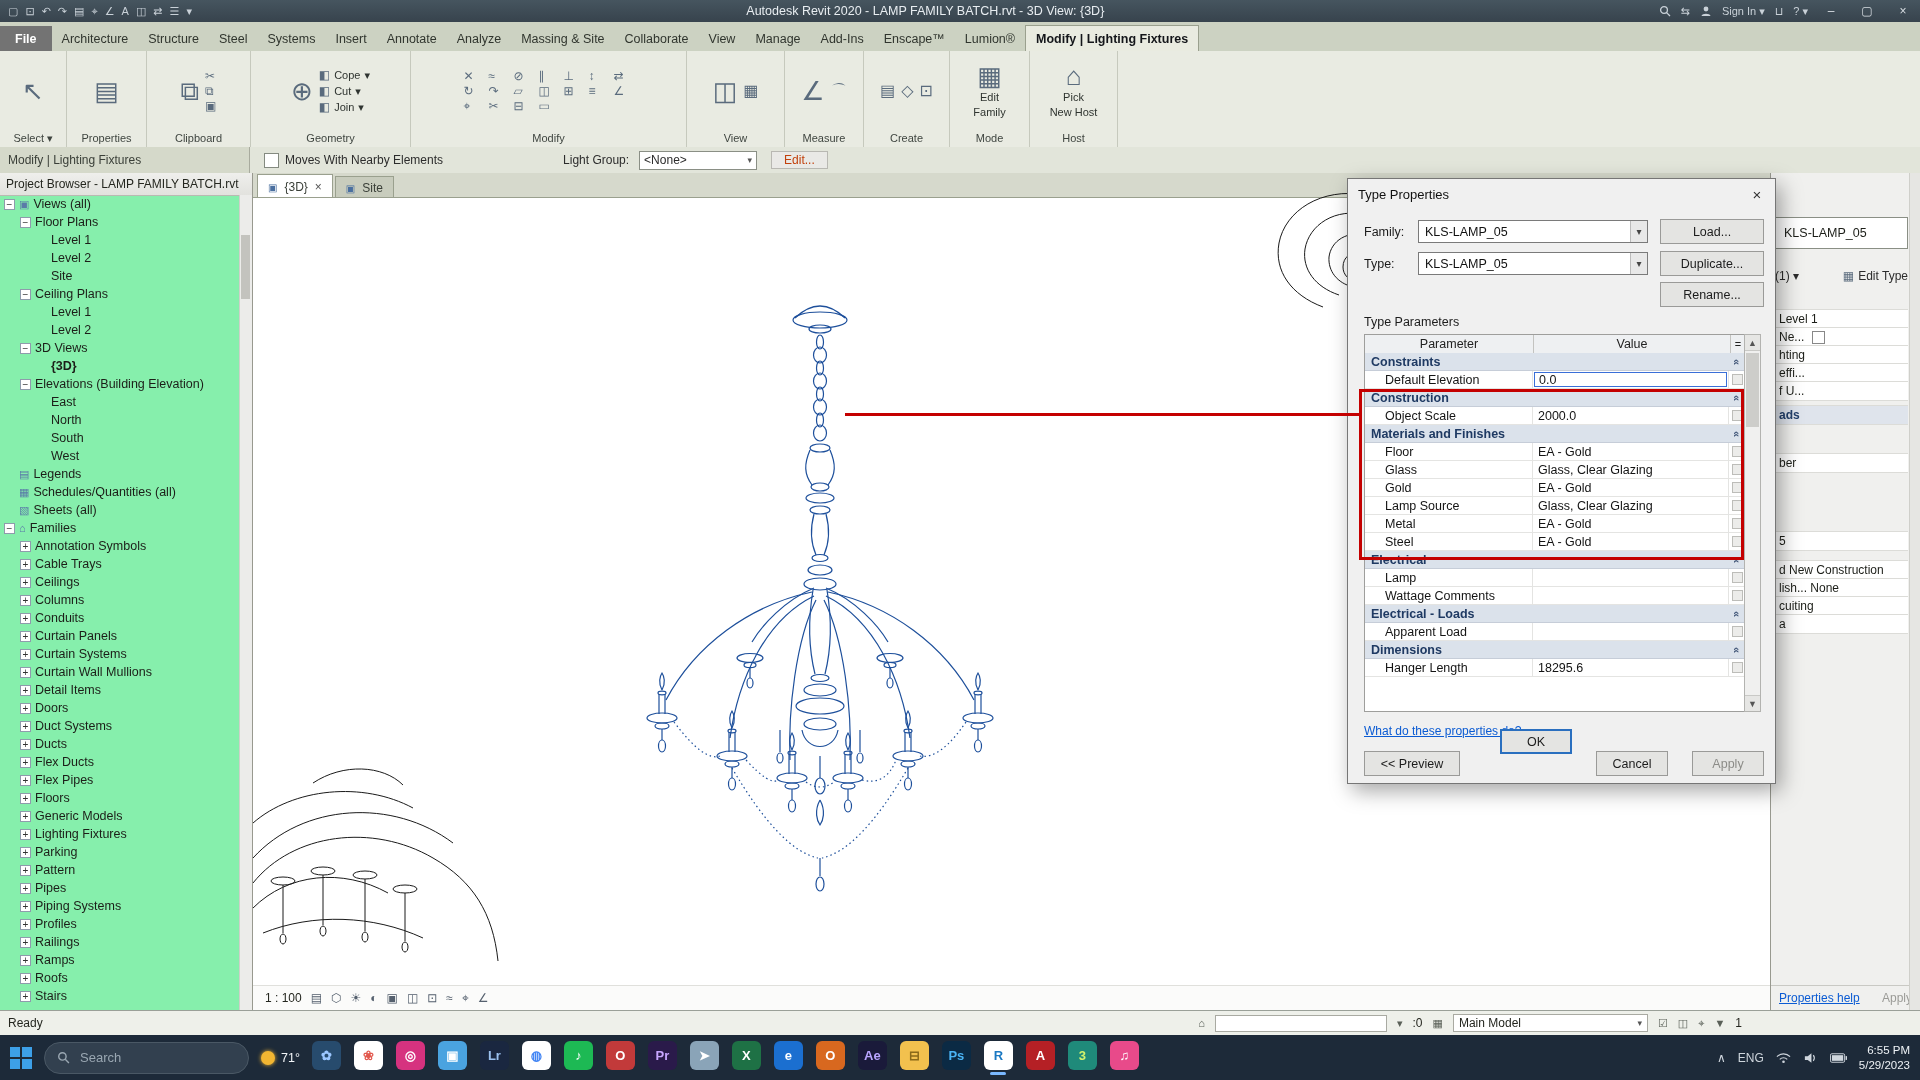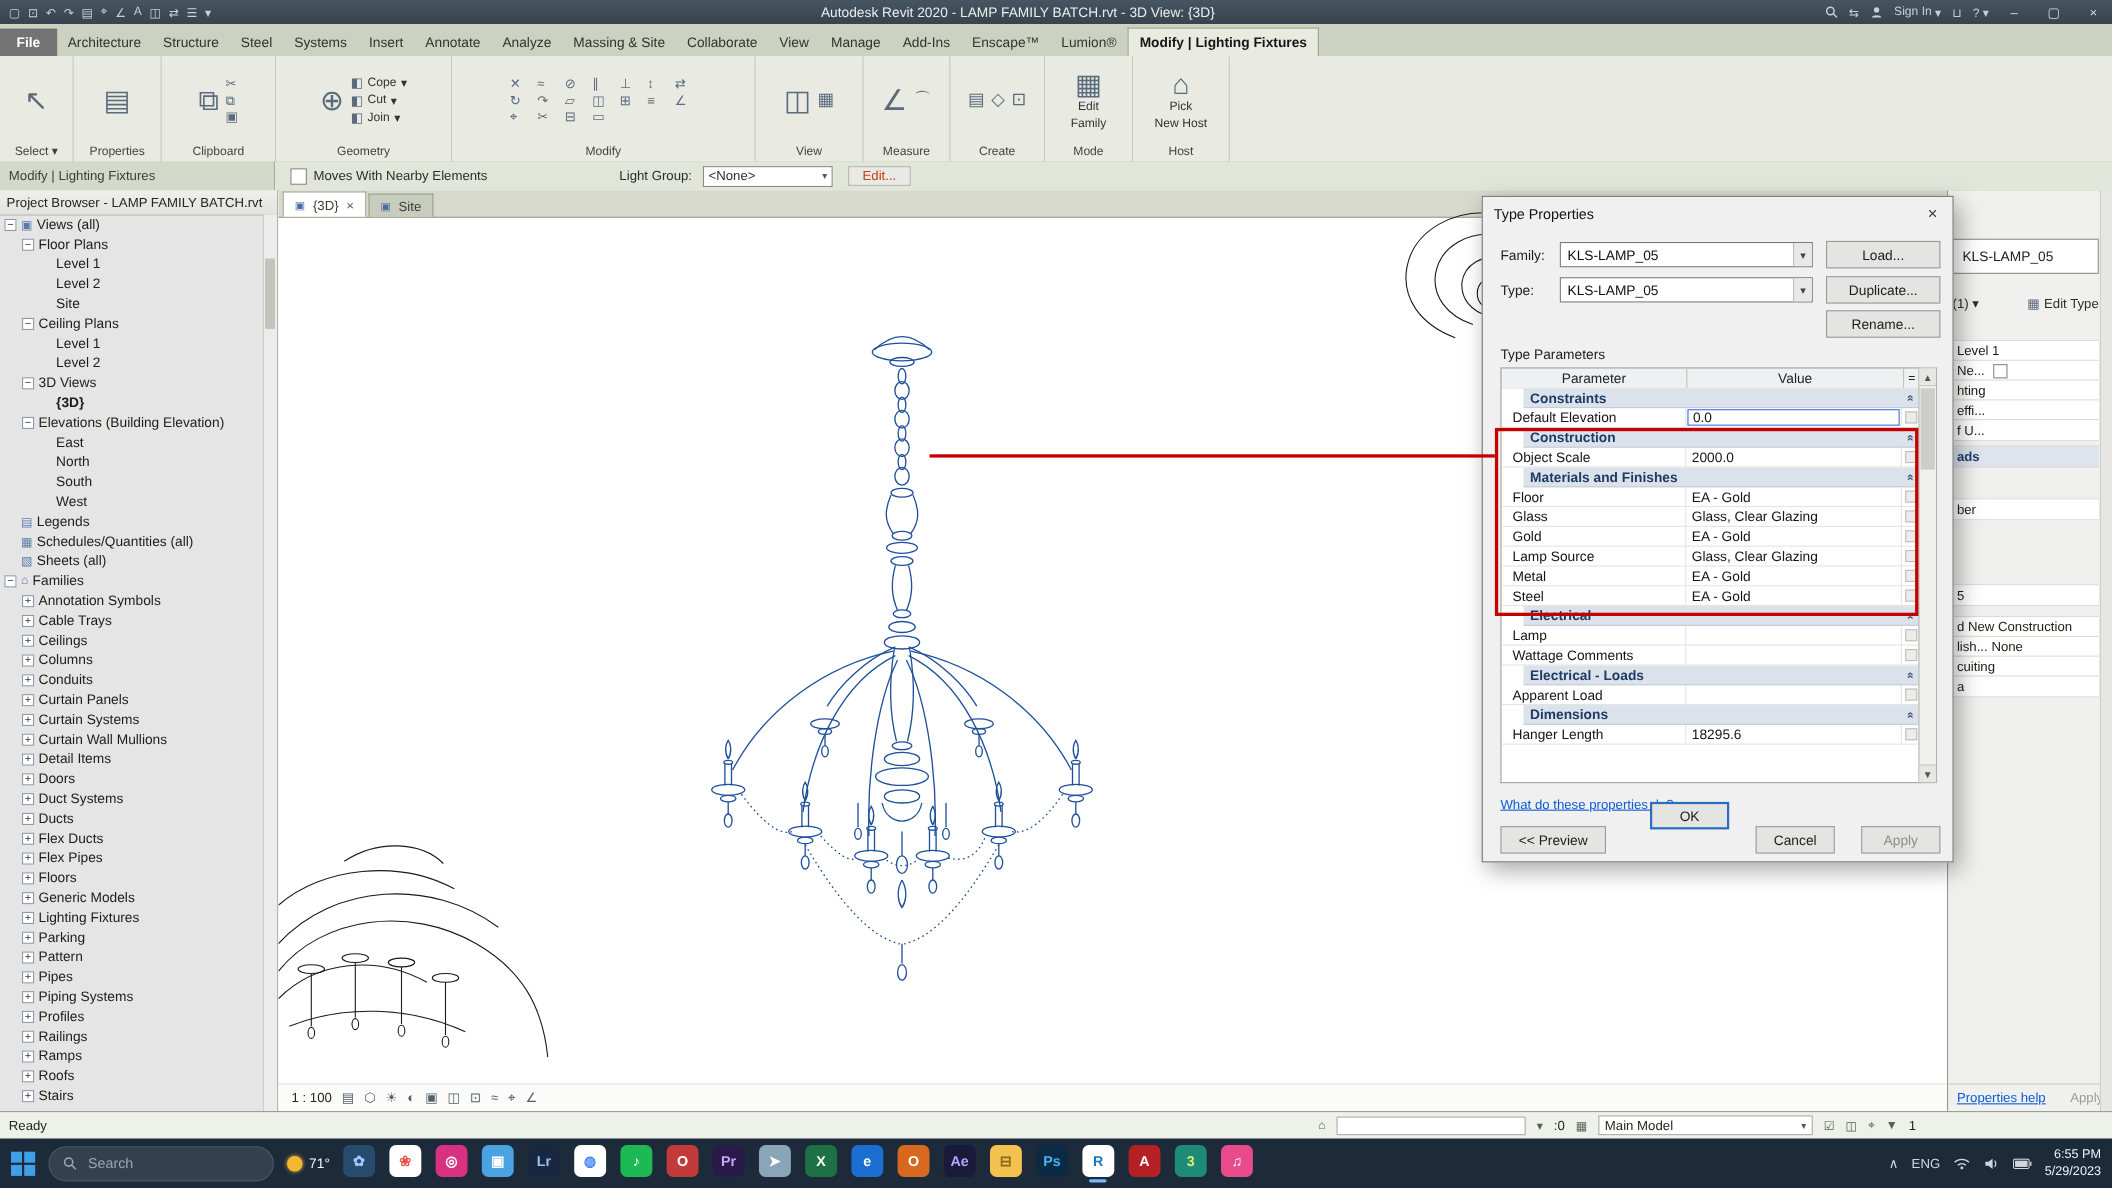--- a/index.html
+++ b/index.html
@@ -38,21 +38,21 @@
 
   
   #optionsbar{left:0;top:147px;width:1920px;height:26px;background:#e2e5da;border-bottom:1px solid #b2b5aa;
     display:flex;align-items:center;font-size:12px;color:#2c2c2c;}
   #ob-ctx{width:250px;height:100%;background:#d5d9ca;border-right:1px solid #a8ab9e;display:flex;align-items:center;padding-left:8px;box-sizing:border-box;color:#3a3f38;}
   .chk{width:13px;height:13px;background:#fff;border:1px solid #848a80;margin:0 6px 0 14px;flex:none;}
   #lg-select{width:118px;height:19px;background:#fff;border:1px solid #8a8f85;margin-left:10px;display:flex;align-items:center;justify-content:space-between;padding:0 4px;box-sizing:border-box;}
   #ob-edit{margin-left:14px;padding:1px 12px;background:#e9e9e6;border:1px solid #b8b8b2;color:#c2410c;}
 
   
-  #browser{left:0;top:173px;width:253px;height:837px;background:#e5e5e5;border-right:1px solid #98998f;box-sizing:border-box;}
+  #browser{left:0;top:173px;width:253px;height:837px;background:#86efac;border-right:1px solid #98998f;box-sizing:border-box;}
   #b-title{height:22px;background:linear-gradient(#efefec,#e2e2de);border-bottom:1px solid #b9bab2;
     font-size:12px;color:#24261f;display:flex;align-items:center;padding-left:6px;}
   #tree{position:absolute;left:0;top:22px;right:12px;bottom:0;overflow:hidden;}
   .trow{height:18px;display:flex;align-items:center;font-size:12.5px;color:#1c1e18;white-space:nowrap;}
   .trow.bold{font-weight:bold;}
   .toggle{width:11px;height:11px;border:1px solid #8f9bac;background:#fff;font-size:10px;line-height:9px;text-align:center;color:#333;margin-right:4px;flex:none;box-sizing:border-box;}
   .tspace{width:15px;flex:none;}
   .ticon{font-size:11px;color:#5a7ba8;margin-right:4px;flex:none;}
   #b-scroll{position:absolute;right:0;top:22px;width:12px;bottom:0;background:#ececea;border-left:1px solid #cfcfca;}
   #b-thumb{position:absolute;left:1px;top:40px;width:9px;height:64px;background:#c3c3be;}
@@ -117,23 +117,23 @@
   .d-lab{position:absolute;font-size:12.5px;color:#1c1c1c;}
   .combo{position:absolute;background:#fff;border:1px solid #7a7a7a;height:23px;font-size:12.5px;display:flex;align-items:center;padding-left:6px;box-sizing:border-box;color:#111;}
   .combo .arr{margin-left:auto;width:16px;height:100%;display:flex;align-items:center;justify-content:center;color:#444;font-size:10px;background:#e8e8e8;border-left:1px solid #bbb;}
   .d-btn{position:absolute;background:#e4e4e2;border:1px solid #9a9a98;font-size:12.5px;display:flex;align-items:center;justify-content:center;color:#1c1c1c;box-sizing:border-box;}
   #tp-head{position:absolute;left:16px;top:155px;width:382px;height:20px;display:flex;background:#eef0f2;border:1px solid #9e9e9c;box-sizing:border-box;font-size:12.5px;color:#222;}
   #tp-head .h1{width:168px;border-right:1px solid #c3c3c0;display:flex;align-items:center;justify-content:center;}
   #tp-head .h2{width:196px;border-right:1px solid #c3c3c0;display:flex;align-items:center;justify-content:center;}
   #tp-head .h3{flex:1;display:flex;align-items:center;justify-content:center;font-size:11px;}
   #tp-body{position:absolute;left:16px;top:174px;width:382px;height:359px;background:#fff;border:1px solid #9e9e9c;border-top:none;box-sizing:border-box;overflow:hidden;}
   .tprow{height:18px;display:flex;border-bottom:1px solid #e4e4e2;font-size:12.5px;box-sizing:border-box;}
-  .tprow.g{background:#dbe2eb;color:#1f3a63;font-weight:bold;align-items:center;padding-left:6px;position:relative;border-bottom:1px solid #c6cdd8;margin-left:20px;}
+  .tprow.g{background:#dbe2eb;color:#1f3a63;font-weight:bold;align-items:center;padding-left:6px;position:relative;border-bottom:1px solid #c6cdd8;}
   .gchv{position:absolute;right:5px;top:3px;font-size:11px;color:#44597a;transform:rotate(90deg);}
-  .tprow .c1{width:168px;padding-left:10px;border-right:1px solid #e4e4e2;display:flex;align-items:center;color:#141414;box-sizing:border-box;white-space:nowrap;overflow:hidden;}
+  .tprow .c1{width:168px;padding-left:20px;border-right:1px solid #e4e4e2;display:flex;align-items:center;color:#141414;box-sizing:border-box;white-space:nowrap;overflow:hidden;}
   .tprow .c2{width:196px;padding-left:5px;border-right:1px solid #e4e4e2;display:flex;align-items:center;color:#141414;position:relative;box-sizing:border-box;white-space:nowrap;overflow:hidden;}
   .tprow .c3{flex:1;display:flex;align-items:center;justify-content:center;}
   .eqbox{width:9px;height:9px;background:#ececea;border:1px solid #bdbdb9;}
   .editin{position:absolute;left:1px;top:1px;right:1px;bottom:1px;border:1px solid #3a6fd8;background:#fff;display:flex;align-items:center;padding-left:4px;}
   #tp-scroll{position:absolute;right:14px;top:155px;width:17px;height:378px;background:#f0f0ef;border:1px solid #b3b3b0;box-sizing:border-box;}
   .scrarr{height:15px;display:flex;align-items:center;justify-content:center;font-size:9px;color:#555;background:#e6e6e4;border-bottom:1px solid #c9c9c6;}
   .scrarr.dn{position:absolute;bottom:0;left:0;right:0;border-top:1px solid #c9c9c6;border-bottom:none;}
   #tp-thumb{position:absolute;left:1px;right:1px;top:18px;height:74px;background:#cdcdca;}
   #d-help{position:absolute;left:16px;top:545px;font-size:12px;color:#0b5bd3;text-decoration:underline;}
   #d-ok{border:2px solid #2a6fbf;}

